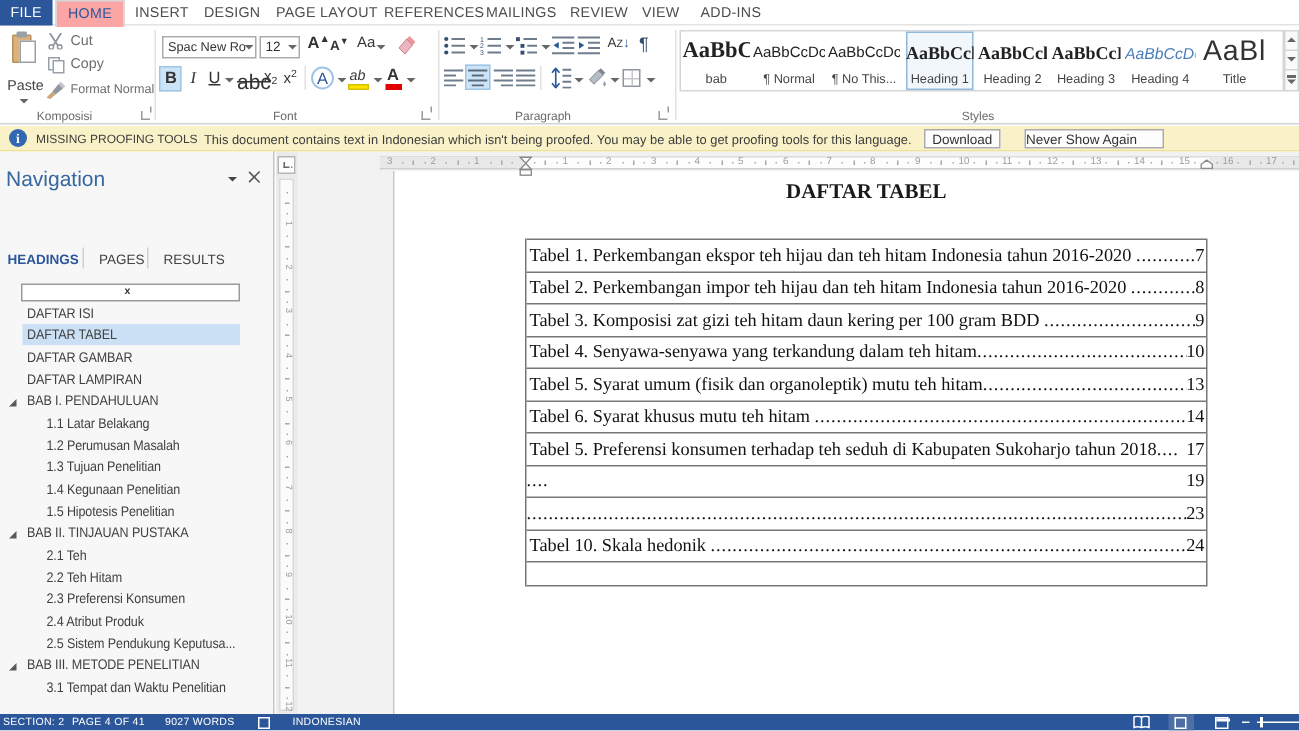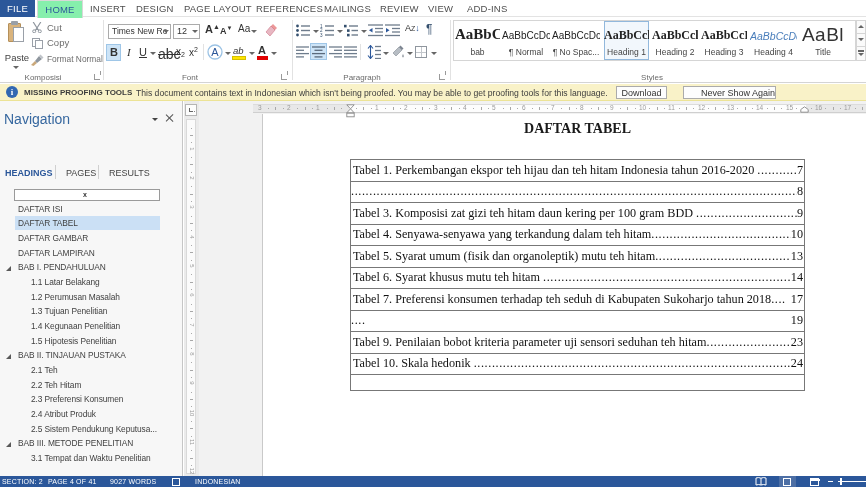--- a/index.html
+++ b/index.html
@@ -2,21 +2,21 @@
 <html><head><meta charset="utf-8">
 <style>
 *{margin:0;padding:0;box-sizing:border-box}
 html,body{width:866px;height:487px;overflow:hidden}
 body{font-family:"Liberation Sans",sans-serif;background:#fff;position:relative}
 .abs{position:absolute}
 
 #tabbar{left:0;top:0;width:866px;height:17px;background:#fff;border-bottom:1px solid #e3e3e3}
 .tab{position:absolute;top:0;height:17px;line-height:17px;font-size:9.5px;color:#4e4e4e;letter-spacing:.2px;text-align:center;white-space:nowrap}
 #tfile{left:0;width:35px;background:#2b579a;color:#fff;}
-#thome{left:37px;width:46px;background:#86efac;border:1px solid #d8d8d8;border-bottom:none;color:#2b579a;height:18px}
+#thome{left:37px;width:46px;background:#fca5a5;border:1px solid #d8d8d8;border-bottom:none;color:#2b579a;height:18px}
 
 #ribbon{left:0;top:18px;width:866px;height:65px;background:#fff;border-bottom:1px solid #d4d4d4}
 .gdiv{position:absolute;top:2px;height:60px;width:1px;background:#e2e2e2}
 .glabel{position:absolute;top:55px;font-size:8px;color:#6a6a6a;text-align:center}
 .launch{position:absolute;top:56px;width:6px;height:6px;border-left:1px solid #9a9a9a;border-bottom:1px solid #9a9a9a}
 .launch:after{content:"";position:absolute;left:1px;top:-3px;width:4px;height:4px;border-right:1px solid #9a9a9a;border-top:0}
 .btxt{position:absolute;font-size:9.5px;color:#444}
 .combo{position:absolute;background:#fff;border:1px solid #ababab;font-size:9px;color:#333;line-height:13px;padding-left:3px;white-space:nowrap;overflow:hidden}
 .dd{position:absolute;width:0;height:0;border-left:3px solid transparent;border-right:3px solid transparent;border-top:3.5px solid #666}
 .hl{background:#cde4f7;border:1px solid #9fc6e7}
@@ -90,21 +90,21 @@
   <div class="abs" style="left:32px;top:20px;width:8px;height:9px;background:#fff;border:1px solid #9aa0a8"></div>
   <div class="abs" style="left:35px;top:22px;width:8px;height:9px;background:#fff;border:1px solid #9aa0a8"></div>
   <div class="btxt" style="left:47px;top:19px;color:#6e6e6e">Copy</div>
   <svg class="abs" style="left:30px;top:36px" width="14" height="12" viewBox="0 0 14 12">
       <path d="M1 11 L5 7 L7 9 L3.5 12 Z" fill="#caa87a"></path>
       <path d="M5 7 L9 2 L12 5 L7 9 Z" fill="#8f969e"></path>
       <path d="M9 2 L10.5.5 L13.5 3.5 L12 5 Z" fill="#c0c4c9"></path>
     </svg>
   <div class="btxt" style="left:47px;top:36px;color:#6e6e6e;white-space:nowrap;font-size:8.4px">Format Normal</div>
 
-  <div class="combo" style="left:108px;top:6px;width:63px;height:15px;font-size:8.5px">Times New Ro</div>
+  <div class="combo" style="left:108px;top:6px;width:63px;height:15px;font-size:8.5px">Spac New Ro</div>
   <div class="dd" style="left:163px;top:12px"></div>
   <div class="combo" style="left:173px;top:6px;width:27px;height:15px">12</div>
   <div class="dd" style="left:192px;top:12px"></div>
   <div class="btxt" style="left:205px;top:5px;font-size:11px;font-weight:bold;color:#333">A<span style="font-size:7px;vertical-align:4px">▲</span></div>
   <div class="btxt" style="left:220px;top:7px;font-size:9px;font-weight:bold;color:#333">A<span style="font-size:6px;vertical-align:4px">▼</span></div>
   <div class="btxt" style="left:238px;top:5px;font-size:10px;color:#333">Aa</div>
     <div class="dd" style="left:251px;top:12px"></div>
   <svg class="abs" style="left:264px;top:5px" width="15" height="14" viewBox="0 0 15 14">
       <path d="M2 9 L7 3 L11 7 L6 13 Z" fill="#e8b7c2" stroke="#c78" stroke-width=".6"></path>
       <path d="M7 3 L9 1 L13 5 L11 7 Z" fill="#d44" opacity=".55"></path>
@@ -245,21 +245,21 @@
   </div>
   <div class="dd" style="left:431px;top:34px"></div>
 
   <div class="abs" style="left:453px;top:2px;width:403px;height:41px;background:#fff;border:1px solid #d5d5d5"></div>
   <div class="abs" style="left:604px;top:3px;width:45px;height:39px;background:#f2f7fc;border:1px solid #92b8dc"></div>
   <div class="sprev" style="left:455px;width:45px;font-size:15px;font-weight:bold;font-family:'Liberation Serif',serif;top:8px">AaBbC</div>
   <div class="slab" style="left:455px;width:45px">bab</div>
   <div class="sprev" style="left:502px;width:48px;font-size:10px;top:12px">AaBbCcDc</div>
   <div class="slab" style="left:502px;width:48px">¶ Normal</div>
   <div class="sprev" style="left:552px;width:48px;font-size:10px;top:12px">AaBbCcDc</div>
-  <div class="slab" style="left:552px;width:48px">¶ No Spac...</div>
+  <div class="slab" style="left:552px;width:48px">¶ No This...</div>
   <div class="sprev" style="left:604px;width:45px;font-size:12px;font-weight:bold;font-family:'Liberation Serif',serif;top:10px">AaBbCcl</div>
   <div class="slab" style="left:604px;width:45px">Heading 1</div>
   <div class="sprev" style="left:652px;width:46px;font-size:12px;font-weight:bold;font-family:'Liberation Serif',serif;top:10px">AaBbCcl</div>
   <div class="slab" style="left:652px;width:46px">Heading 2</div>
   <div class="sprev" style="left:701px;width:46px;font-size:12px;font-weight:bold;font-family:'Liberation Serif',serif;top:10px">AaBbCcI</div>
   <div class="slab" style="left:701px;width:46px">Heading 3</div>
   <div class="sprev" style="left:750px;width:47px;font-size:10.5px;font-style:italic;color:#4a7ebb;top:12px">AaBbCcDc</div>
   <div class="slab" style="left:750px;width:47px">Heading 4</div>
   <div class="sprev" style="left:799px;width:48px;font-size:19px;color:#333;top:6px;letter-spacing:.5px">AaBl</div>
   <div class="slab" style="left:799px;width:48px">Title</div>
@@ -267,24 +267,24 @@
   <div class="abs" style="left:856px;top:15px;width:10px;height:1px;background:#d5d5d5"></div>
   <div class="abs" style="left:856px;top:28px;width:10px;height:1px;background:#d5d5d5"></div>
   <div class="abs" style="left:858px;top:7px;width:0;height:0;border-left:3px solid transparent;border-right:3px solid transparent;border-bottom:3.5px solid #666"></div>
   <div class="dd" style="left:858px;top:20px"></div>
   <div class="abs" style="left:858px;top:32px;width:6px;height:1.5px;background:#666"></div>
   <div class="dd" style="left:858px;top:35px"></div>
 </div>
 
 <div class="abs" id="msgbar">
   <div class="abs" style="left:6px;top:2px;width:12px;height:12px;border-radius:50%;background:#3267b1;color:#fff;font-size:9px;font-weight:bold;text-align:center;line-height:12px;font-family:'Liberation Serif',serif">i</div>
-  <div class="abs" style="left:24px;top:3.5px;font-size:8px;font-weight:bold;color:#3d3d3d">MISSING PROOFING TOOLS</div>
+  <div class="abs" style="left:24px;top:3.5px;font-size:8px;font-weight:normal;color:#3d3d3d">MISSING PROOFING TOOLS</div>
   <div class="abs" style="left:136px;top:3.5px;font-size:8.6px;color:#3d3d3d">This document contains text in Indonesian which isn't being proofed. You may be able to get proofing tools for this language.</div>
   <div class="abs" style="left:616px;top:1.5px;width:51px;height:13px;background:#fdfdfd;border:1px solid #ababab;font-size:9px;color:#333;text-align:center;line-height:12px">Download</div>
-  <div class="abs" style="left:683px;top:1.5px;width:93px;height:13px;background:#fdfdfd;border:1px solid #ababab;font-size:9px;color:#333;text-align:right;line-height:12px">Never Show Again</div>
+  <div class="abs" style="left:683px;top:1.5px;width:93px;height:13px;background:#fdfdfd;border:1px solid #ababab;font-size:9px;color:#333;text-align:left;line-height:12px">Never Show Again</div>
 </div>
 <div class="abs" id="navpane">
   <div class="abs" style="left:4px;top:10px;font-size:14px;color:#36679f">Navigation</div>
   <div class="dd" style="left:152px;top:17px;border-top-color:#444"></div>
   <div class="abs" style="left:165px;top:13px;width:8px;height:8px">
       <div class="abs" style="left:3.5px;top:-1px;width:1.4px;height:10px;background:#555;transform:rotate(45deg)"></div>
       <div class="abs" style="left:3.5px;top:-1px;width:1.4px;height:10px;background:#555;transform:rotate(-45deg)"></div>
     </div>
   <div class="abs" style="left:5px;top:67px;font-size:9px;font-weight:bold;color:#2b579a">HEADINGS</div>
   <div class="abs" style="left:55px;top:64px;width:1px;height:14px;background:#d0d0d0"></div>
@@ -321,20 +321,21 @@
 <div class="abs" id="docbg"></div>
 <div class="abs" id="page">
   <div class="doct" style="left:87px;width:455px;top:7px;text-align:center;font-weight:bold;font-size:14px">DAFTAR TABEL</div>
   <div class="abs" style="left:87px;top:45px;width:455px;border-left:1px solid #777;border-right:1px solid #777">
     <div class="trow2">
         <span class="lbl">Tabel 1. Perkembangan ekspor teh hijau dan teh hitam Indonesia tahun 2016-2020&nbsp;</span>
         <span class="dots">...............................................................................................................................</span>
         <span class="pg">7</span>
       </div>
     <div class="trow2">
+        <span class="lbl">Tabel 2. Perkembangan impor teh hijau dan teh hitam Indonesia tahun 2016-2020&nbsp;</span>
         <span class="dots">...............................................................................................................................</span>
         <span class="pg">8</span>
       </div>
     <div class="trow2">
         <span class="lbl">Tabel 3. Komposisi zat gizi teh hitam daun kering per 100 gram BDD&nbsp;</span>
         <span class="dots">...............................................................................................................................</span>
         <span class="pg">9</span>
       </div>
     <div class="trow2">
         <span class="lbl">Tabel 4. Senyawa-senyawa yang terkandung dalam teh hitam</span>
@@ -345,30 +346,29 @@
         <span class="lbl">Tabel 5. Syarat umum (fisik dan organoleptik) mutu teh hitam</span>
         <span class="dots">...............................................................................................................................</span>
         <span class="pg">13</span>
       </div>
     <div class="trow2">
         <span class="lbl">Tabel 6. Syarat khusus mutu teh hitam&nbsp;</span>
         <span class="dots">...............................................................................................................................</span>
         <span class="pg">14</span>
       </div>
     <div class="trow2">
-        <span class="lbl">Tabel 7. Preferensi konsumen terhadap teh seduh di Kabupaten Sukoharjo tahun 2018</span>
+        <span class="lbl">Tabel 5. Preferensi konsumen terhadap teh seduh di Kabupaten Sukoharjo tahun 2018</span>
         <span class="dots">....</span>
         <span class="pg">17</span>
       </div>
     <div class="trow2">
         <span class="dots">....</span>
         <span class="pg">19</span>
       </div>
     <div class="trow2">
-        <span class="lbl">Tabel 9. Penilaian bobot kriteria parameter uji sensori seduhan teh hitam</span>
         <span class="dots">...............................................................................................................................</span>
         <span class="pg">23</span>
       </div>
     <div class="trow2">
         <span class="lbl">Tabel 10. Skala hedonik&nbsp;</span>
         <span class="dots">...............................................................................................................................</span>
         <span class="pg">24</span>
       </div>
     <div class="trow2" style="height:16.5px;border-bottom:1px solid #777"></div>
   </div>

